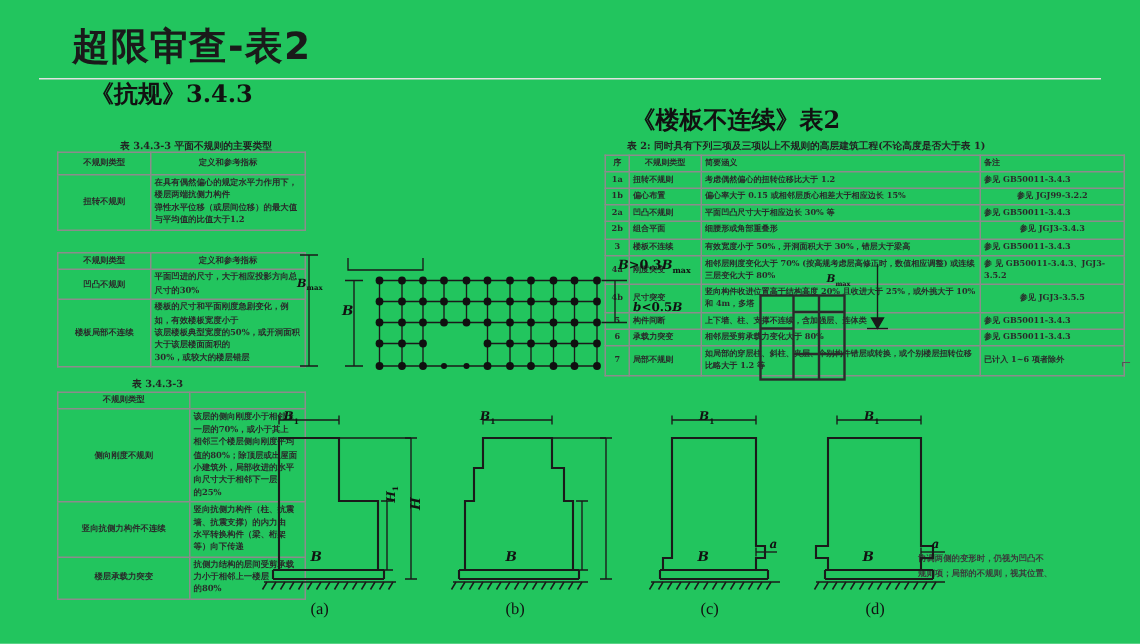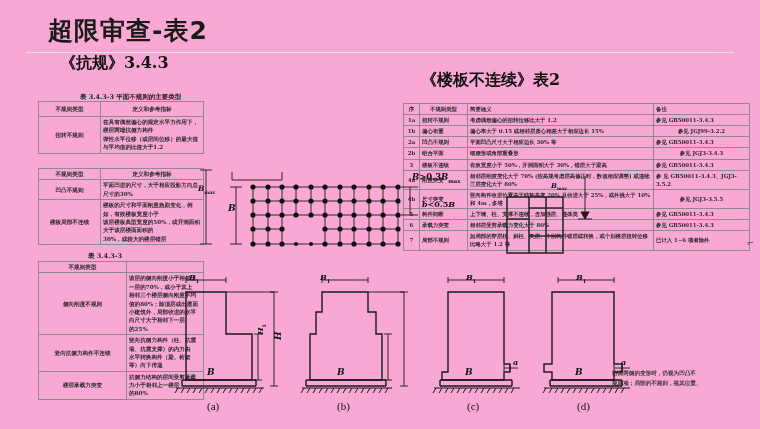--- a/index.html
+++ b/index.html
@@ -3,21 +3,21 @@
 <meta charset="utf-8">
 <style>
   html,body{margin:0;padding:0;}
   body{
     width:760px;height:429px;overflow:hidden;
     background:#ffffff;
     font-family:"Liberation Sans","DejaVu Sans",sans-serif;
     color:#111;
     position:relative;
   }
-  .slide{position:absolute;inset:0;background:#f9a8d4;}
+  .slide{position:absolute;inset:0;background:#22c55e;}
 
   
   .main-title{
     position:absolute;left:48px;top:14px;
     font-size:25px;font-weight:700;letter-spacing:1px;
     font-family:"DejaVu Sans","Liberation Sans",sans-serif;
     color:#1a1a1a;
   }
   .rule{
     position:absolute;left:26px;top:52px;width:708px;height:1px;
@@ -189,20 +189,21 @@
         <td class="ctr">楼层承载力突变</td>
         <td class="lft">
           <div>抗侧力结构的层间受剪承载力小于相邻上一楼层</div>
           <div>的80%</div>
         </td>
       </tr>
     </tbody>
   </table>
 
   <div class="sec-head sec-right">《楼板不连续》表2</div>
+  <div class="tbl-cap cap-r1">表 2: 同时具有下列三项及三项以上不规则的高层建筑工程(不论高度是否大于表 1)</div>
 
   <table class="sc" id="t2">
     <colgroup>
       <col style="width:16px">
         <col style="width:48px">
       <col style="width:186px">
         <col style="width:96px">
     </colgroup>
     <tbody>
       <tr>

